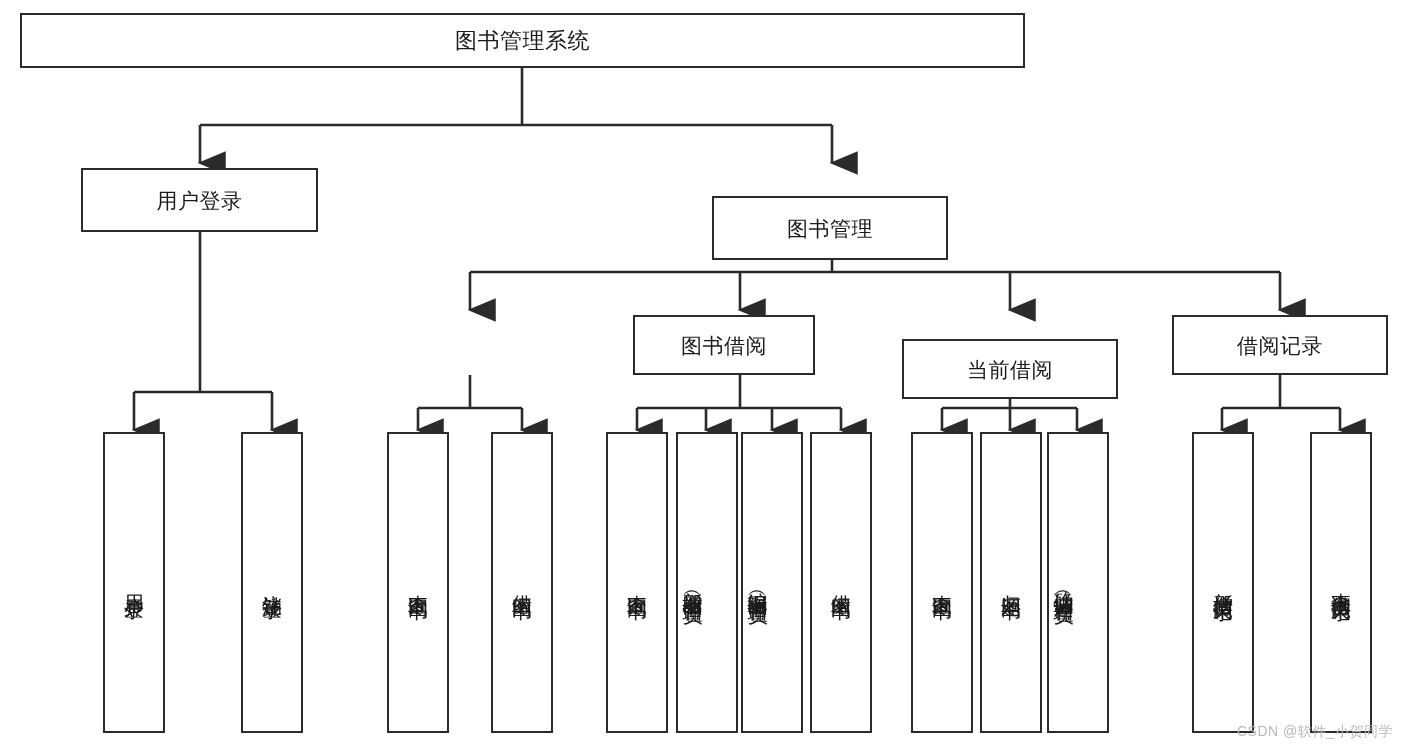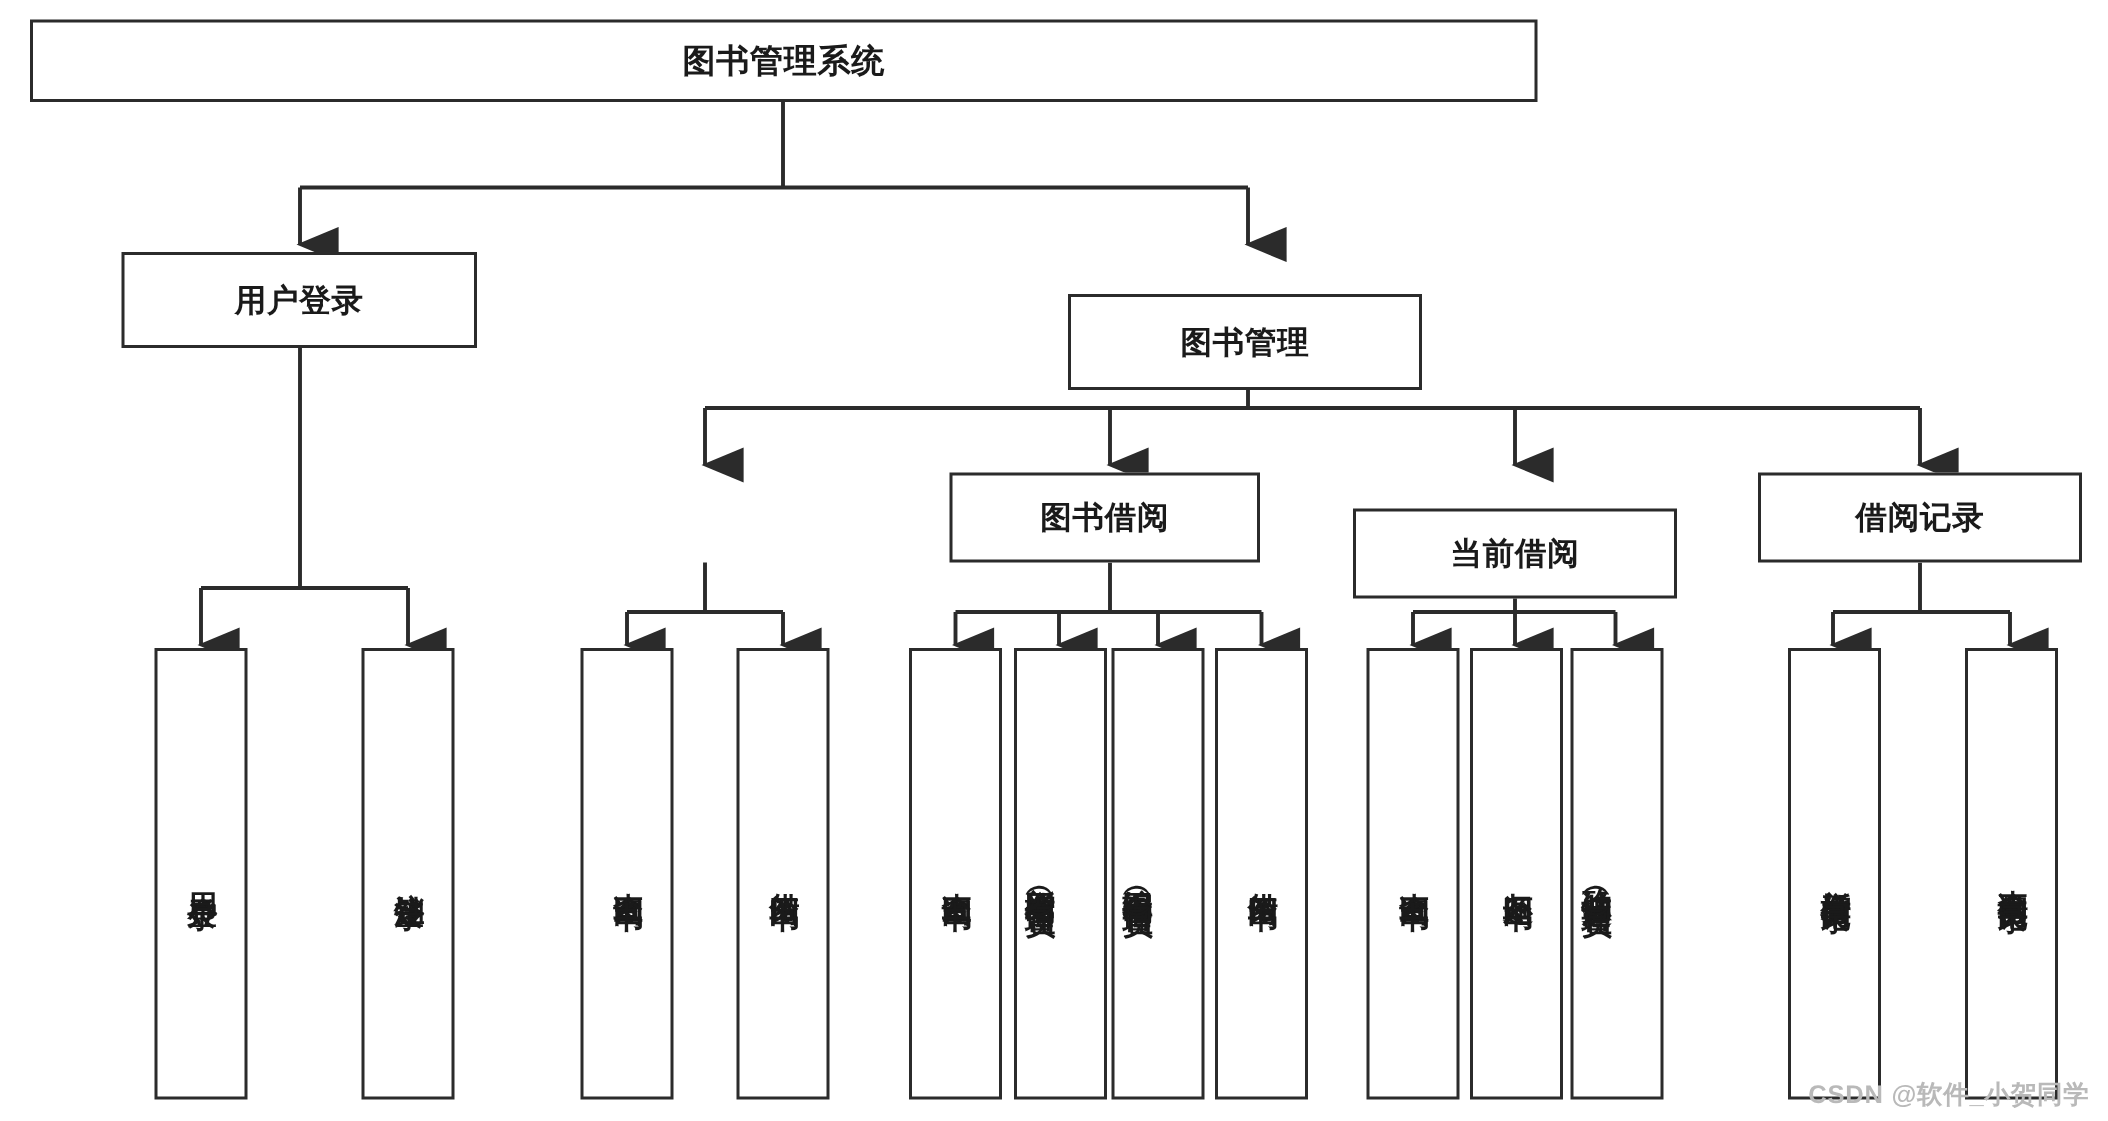--- a/index.html
+++ b/index.html
@@ -7,21 +7,20 @@
     padding: 0;
     background: #ffffff;
   }
   #canvas {
     position: relative;
     width: 1405px;
     height: 747px;
     background: #ffffff;
     font-family: "Liberation Sans", "DejaVu Sans", sans-serif;
     overflow: hidden;
-    font-weight: bold;
   }
   svg.wires {
     position: absolute;
     left: 0; top: 0;
     width: 1405px;
     height: 747px;
     pointer-events: none;
   }
   .node {
     position: absolute;
@@ -61,21 +60,21 @@
   }
   .v-node.centered {
     align-items: center;
     justify-content: center;
     padding-top: 0;
   }
   .watermark {
     position: absolute;
     right: 12px;
     bottom: 6px;
-    font-size: 17px;
+    font-size: 14px;
     color: #b9b9b9;
     white-space: nowrap;
     letter-spacing: 0.5px;
   }
 </style>
 </head>
 <body>
 
 <div id="canvas">
 
@@ -136,21 +135,21 @@
 
   <div class="node h-node" style="left:81px; top:168px; width:237px; height:64px;">
     <span class="lbl">用户登录</span>
   </div>
 
   <div class="node h-node" style="left:712px; top:168px; width:236px; height:64px;margin-top:28px;">
     <span class="lbl">图书管理</span>
   </div>
 
 
-  <div class="node h-node" style="left:633px; top:315px; width:207px; height:60px;">
+  <div class="node h-node" style="left:633px; top:315px; width:182px; height:60px;">
     <span class="lbl">图书借阅</span>
   </div>
 
   <div class="node h-node" style="left:902px; top:315px; width:216px; height:60px;margin-top:24px;">
     <span class="lbl">当前借阅</span>
   </div>
 
   <div class="node h-node" style="left:1172px; top:315px; width:216px; height:60px;">
     <span class="lbl">借阅记录</span>
   </div>

